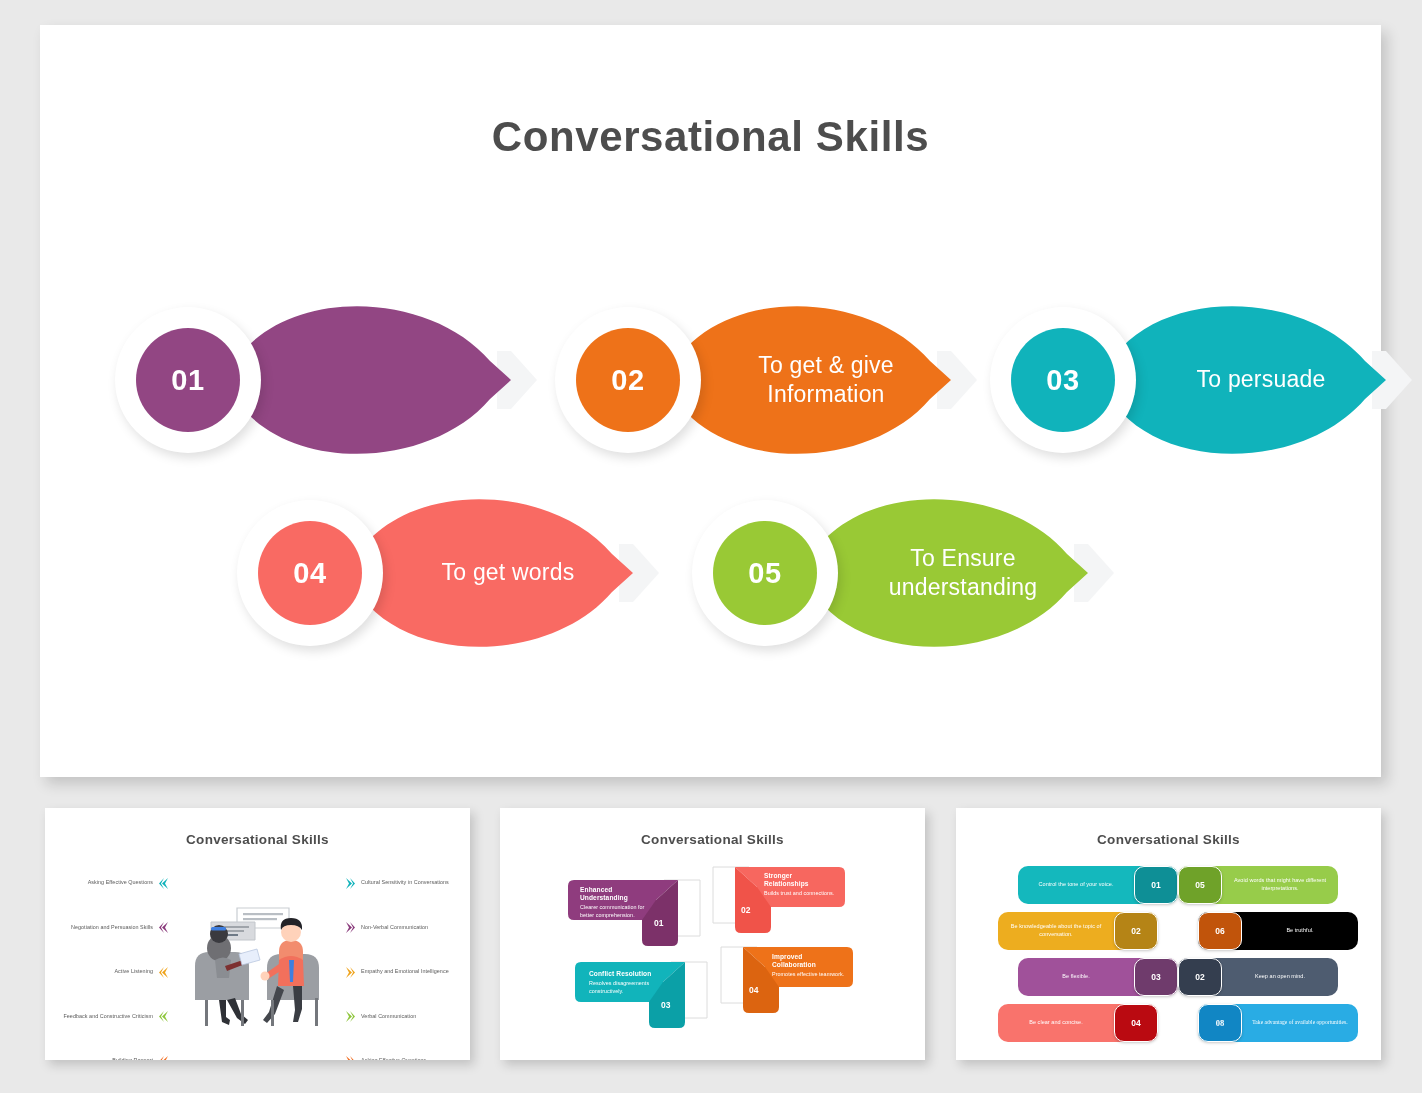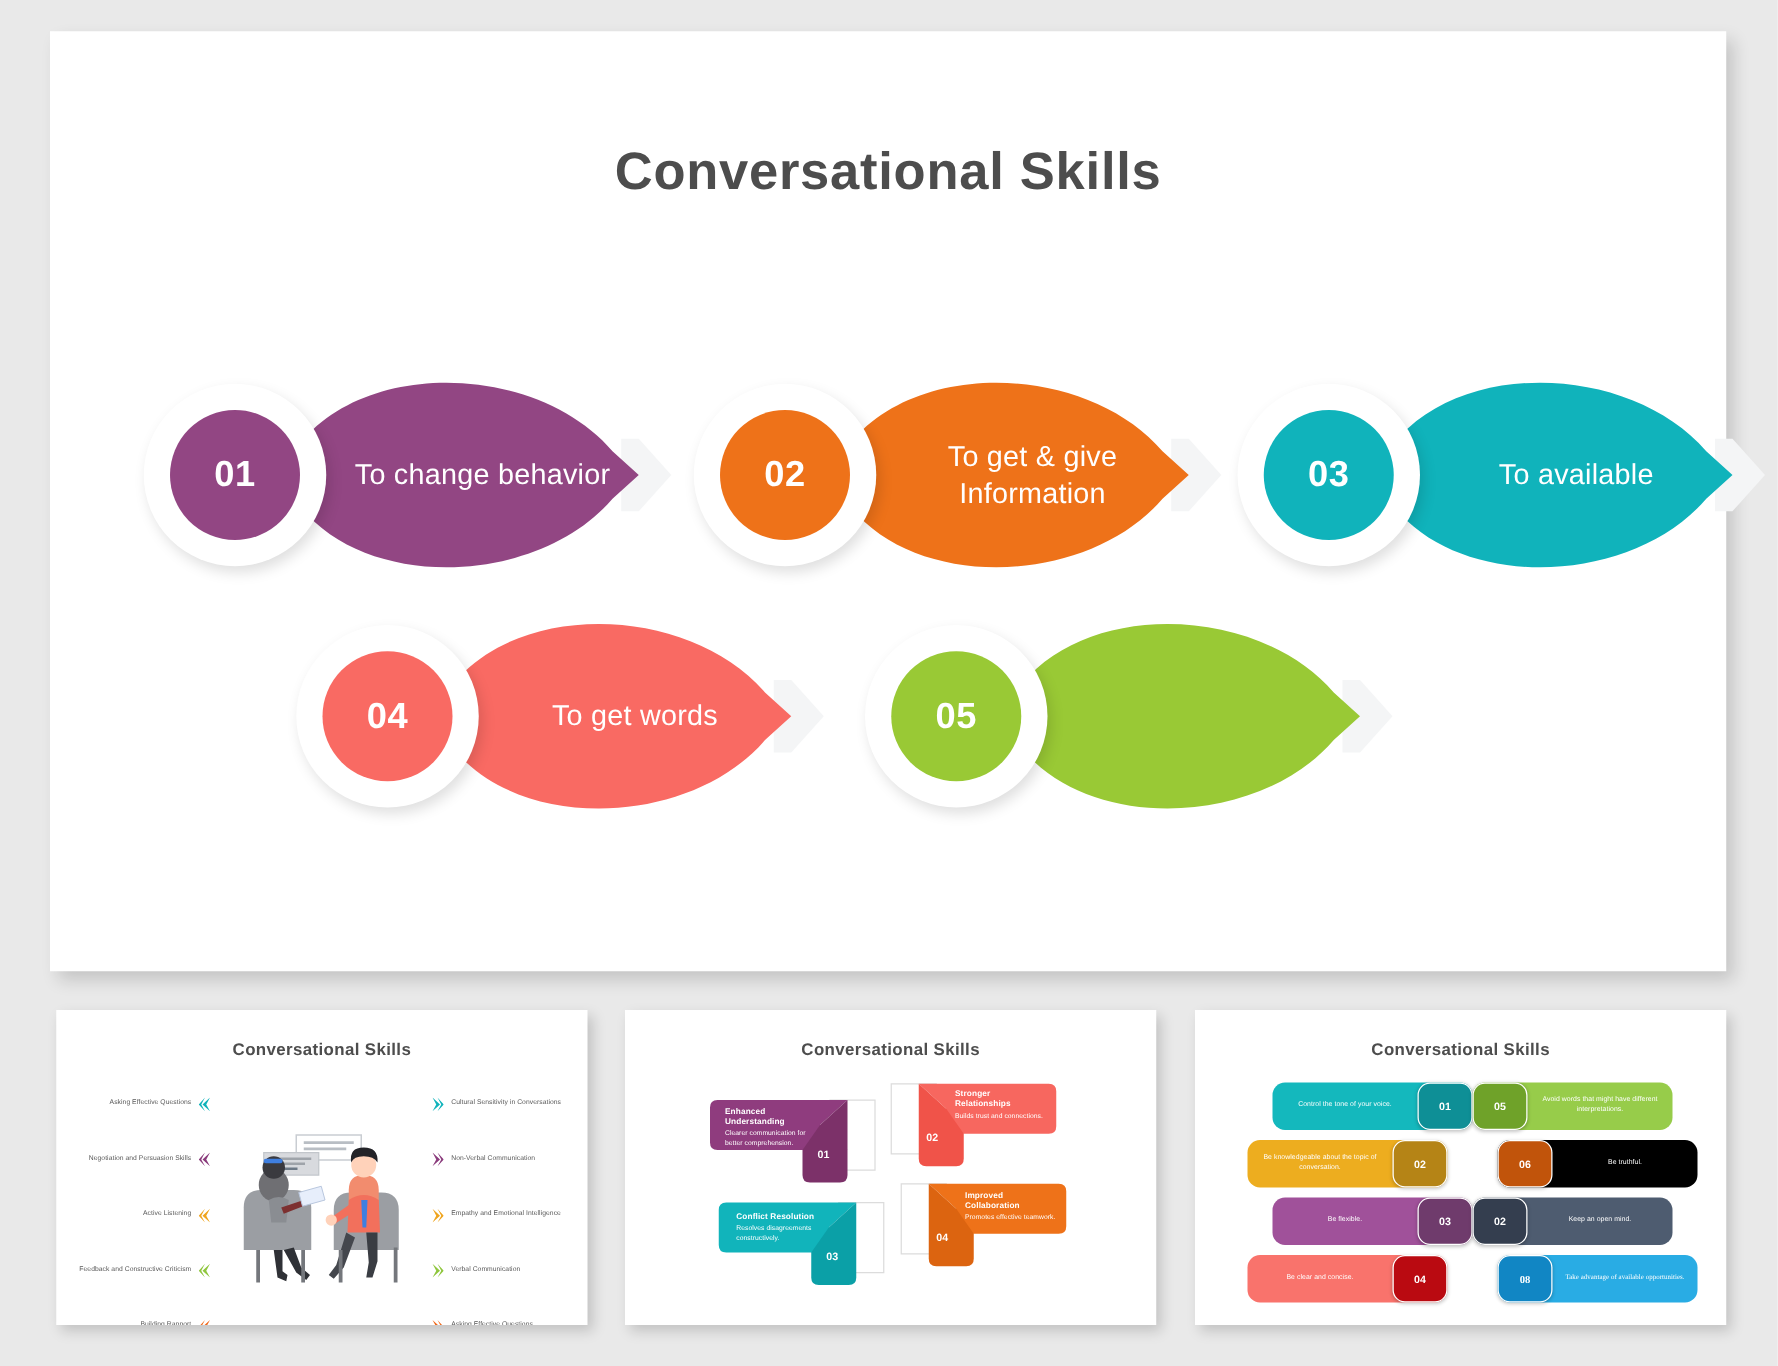--- a/index.html
+++ b/index.html
@@ -231,21 +231,20 @@
 
     <div class="main-title">Conversational Skills</div>
 
     <div class="leaf-item" id="leaf-1">
       <div class="leaf-shape">
         <svg viewBox="0 0 300 186" preserveAspectRatio="none">
           <path d="M286 64 L312 93 L286 122 L272 122 L272 64 Z" fill="#f4f5f6"></path>
           <path d="M0 93 C40 -2 200 -2 265 74 L286 93 L265 112 C200 188 40 188 0 93 Z" fill="#924683"></path>
         </svg>
       </div>
-      <div class="leaf-label">To change behavior</div>
       <div class="num-ring">
         <div class="num-circle" style="background:#924683">01</div>
       </div>
     </div>
 
     <div class="leaf-item" id="leaf-2">
       <div class="leaf-shape">
         <svg viewBox="0 0 300 186" preserveAspectRatio="none">
           <path d="M286 64 L312 93 L286 122 L272 122 L272 64 Z" fill="#f4f5f6"></path>
           <path d="M0 93 C40 -2 200 -2 265 74 L286 93 L265 112 C200 188 40 188 0 93 Z" fill="#ee7219"></path>
@@ -257,21 +256,21 @@
       </div>
     </div>
 
     <div class="leaf-item" id="leaf-3">
       <div class="leaf-shape">
         <svg viewBox="0 0 300 186" preserveAspectRatio="none">
           <path d="M286 64 L312 93 L286 122 L272 122 L272 64 Z" fill="#f4f5f6"></path>
           <path d="M0 93 C40 -2 200 -2 265 74 L286 93 L265 112 C200 188 40 188 0 93 Z" fill="#10b3bb"></path>
         </svg>
       </div>
-      <div class="leaf-label">To available</div>
+      <div class="leaf-label">To persuade</div>
       <div class="num-ring">
         <div class="num-circle" style="background:#10b3bb">03</div>
       </div>
     </div>
 
     <div class="leaf-item" id="leaf-4">
       <div class="leaf-shape">
         <svg viewBox="0 0 300 186" preserveAspectRatio="none">
           <path d="M286 64 L312 93 L286 122 L272 122 L272 64 Z" fill="#f4f5f6"></path>
           <path d="M0 93 C40 -2 200 -2 265 74 L286 93 L265 112 C200 188 40 188 0 93 Z" fill="#f96a63"></path>
@@ -283,20 +282,21 @@
       </div>
     </div>
 
     <div class="leaf-item" id="leaf-5">
       <div class="leaf-shape">
         <svg viewBox="0 0 300 186" preserveAspectRatio="none">
           <path d="M286 64 L312 93 L286 122 L272 122 L272 64 Z" fill="#f4f5f6"></path>
           <path d="M0 93 C40 -2 200 -2 265 74 L286 93 L265 112 C200 188 40 188 0 93 Z" fill="#99c935"></path>
         </svg>
       </div>
+      <div class="leaf-label">To Ensure understanding</div>
       <div class="num-ring">
         <div class="num-circle" style="background:#99c935">05</div>
       </div>
     </div>
 
   </div>
 
   <div class="thumb" id="thumb-1">
     <div class="thumb-title">Conversational Skills</div>
 

